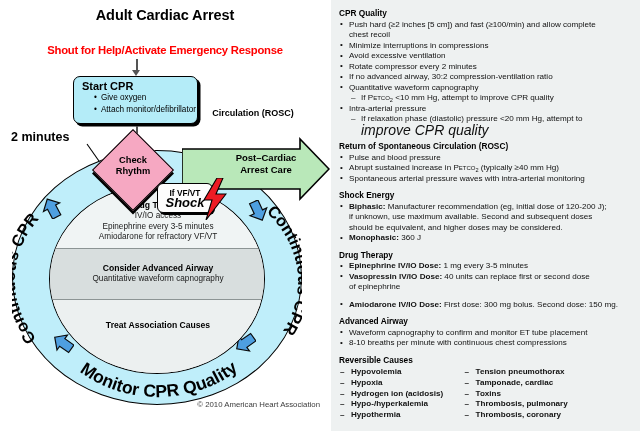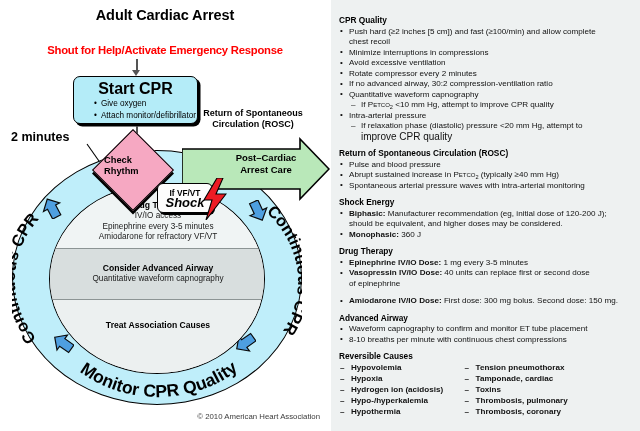--- a/index.html
+++ b/index.html
@@ -39,21 +39,21 @@
   #arrow-cpr-to-check { left: 132px; top: 126px; height: 17px; }
   #arrow-cpr-to-check .shaft { height: 12px; }
 
   
   #start-cpr-box {
     position: absolute; left: 73px; top: 76px; width: 125px; height: 48px;
     background: #b4ecf8; border: 1.6px solid #000; border-radius: 7px;
     box-shadow: 2.5px 2.5px 0 #000;
     padding: 3px 0 0 0;
   }
-  #start-cpr-title { text-align: center; font-size: 16px; font-weight: bold; color: #000; }
+  #start-cpr-title { text-align: left; font-size: 11px; font-weight: bold; color: #000; padding-left: 8px; }
   .cpr-bullet {
     font-size: 8.2px; color: #000; padding-left: 20px; line-height: 12px;
     white-space: nowrap;
   }
   .cpr-bullet::before { content: "\2022"; margin-right: 4px; }
 
   
   #two-minutes-label {
     position: absolute; left: 11px; top: 130px; font-size: 12.5px; font-weight: bold; color: #000;
   }
@@ -95,21 +95,21 @@
 
   
   #check-rhythm {
     position: absolute; left: 104px; top: 141px; width: 58px; height: 58px;
     background: #f6a8c2; border: 1.6px solid #000;
     transform: rotate(45deg);
     box-shadow: 2.5px 2.5px 0 #000;
   }
   #check-rhythm-text {
     position: absolute; left: 104px; top: 155px; width: 58px;
-    text-align: left; font-size: 9.3px; font-weight: bold; color: #000; line-height: 11px;
+    text-align: center; font-size: 9.3px; font-weight: bold; color: #000; line-height: 11px;
   }
 
   
   #shock-box {
     position: absolute; left: 157px; top: 183px; width: 56px; height: 30px;
     background: #fdfdfd; border: 1.3px solid #000; border-radius: 6px;
     box-shadow: 2px 2px 0 #000;
     display: flex; flex-direction: column; justify-content: center; align-items: center;
   }
   #shock-line1 { font-size: 8.3px; font-weight: bold; color: #000; line-height: 10px; }
@@ -122,50 +122,50 @@
   #rosc-label {
     position: absolute; left: 178px; top: 108px; width: 150px;
     text-align: center; font-size: 9px; font-weight: bold; color: #000; line-height: 11px;
   }
   #postcardiac-label {
     position: absolute; left: 216px; top: 152px; width: 100px;
     text-align: center; font-size: 9.5px; font-weight: bold; color: #000; line-height: 12px;
   }
 
   #copyright {
-    position: absolute; left: 0; top: 412px; width: 320px;
+    position: absolute; left: 0; top: 400px; width: 320px;
     text-align: right; font-size: 7.8px; color: #3b3b3b;
   }
 
   
   #right-panel {
     position: absolute; left: 331px; top: 0; width: 309px; height: 431px;
     background: #eef1f1;
     padding: 7px 7px 0 8px;
     overflow: hidden;
   }
   .sec-head {
     font-size: 8.3px; font-weight: bold; color: #000;
     margin-top: 6px; margin-bottom: 0.5px; line-height: 11px;
   }
-  .sec-head.first { margin-top: 8px; }
+  .sec-head.first { margin-top: 1px; }
   .bul {
     font-size: 8.1px; color: #111; line-height: 10.4px;
     padding-left: 10px; position: relative; margin-bottom: 0.2px;
   }
   .bul::before {
     content: "\2022"; position: absolute; left: 1px; top: -0.5px;
   }
   .sub {
     font-size: 8.1px; color: #111; line-height: 10.4px;
     padding-left: 22px; position: relative;
   }
   .sub::before { content: "\2013"; position: absolute; left: 12px; }
   .cont { font-size: 8.1px; color: #111; line-height: 10.4px; padding-left: 10px; }
-  .cont2 { font-size: 10px; color: #111; line-height: 10.4px; padding-left: 22px; }
+  .cont2 { font-size: 14px; color: #111; line-height: 10.4px; padding-left: 22px; font-style: italic; }
   .bul b, .sub b { font-weight: bold; }
   .sc { font-variant: small-caps; font-size: 8.1px; }
   sub { font-size: 5.6px; vertical-align: baseline; position: relative; bottom: -1.5px; }
 
   #rev-grid { display: flex; gap: 0px; margin-top: 1px; }
   #rev-col-a { width: 125px; }
   #rev-col-b { width: 170px; }
   .dash {
     font-size: 8.1px; color: #111; line-height: 10.9px;
     padding-left: 12px; position: relative; font-weight: bold;
@@ -260,21 +260,20 @@
         <div class="inner-seg" id="seg-treat">
           <div class="seg-title">Treat Association Causes</div>
         </div>
       </div>
     </div>
 
     <svg id="rosc-arrow" viewBox="0 0 148 64">
       <path d="M0 12 L118 12 L118 2 L147 32 L118 62 L118 52 L0 52 Z" fill="#b9e8b9" stroke="#000" stroke-width="1.6"></path>
     </svg>
     <div id="rosc-label">
-      <div>Return of Spontaneous</div>
       <div>Circulation (ROSC)</div>
     </div>
     <div id="postcardiac-label">
       <div>Post–Cardiac</div>
       <div>Arrest Care</div>
     </div>
 
     <div id="check-rhythm"></div>
     <div id="check-rhythm-text">
       <div>Check</div>
@@ -307,20 +306,21 @@
     <div class="sub">If relaxation phase (diastolic) pressure &lt;20 mm Hg, attempt to</div>
     <div class="cont2">improve CPR quality</div>
 
     <div class="sec-head">Return of Spontaneous Circulation (ROSC)</div>
     <div class="bul">Pulse and blood pressure</div>
     <div class="bul"><span>Abrupt sustained increase in </span><span class="sc">Petco</span><sub>2</sub><span> (typically ≥40 mm Hg)</span></div>
     <div class="bul">Spontaneous arterial pressure waves with intra-arterial monitoring</div>
 
     <div class="sec-head">Shock Energy</div>
     <div class="bul"><b>Biphasic:</b><span> Manufacturer recommendation (eg, initial dose of 120-200 J);</span></div>
+    <div class="cont">if unknown, use maximum available. Second and subsequent doses</div>
     <div class="cont">should be equivalent, and higher doses may be considered.</div>
     <div class="bul"><b>Monophasic:</b><span> 360 J</span></div>
 
     <div class="sec-head">Drug Therapy</div>
     <div class="bul"><b>Epinephrine IV/IO Dose:</b><span> 1 mg every 3-5 minutes</span></div>
     <div class="bul"><b>Vasopressin IV/IO Dose:</b><span> 40 units can replace first or second dose</span></div>
     <div class="cont">of epinephrine</div>
     <div style="height:7px"></div>
     <div class="bul"><b>Amiodarone IV/IO Dose:</b><span> First dose: 300 mg bolus. Second dose: 150 mg.</span></div>
 

